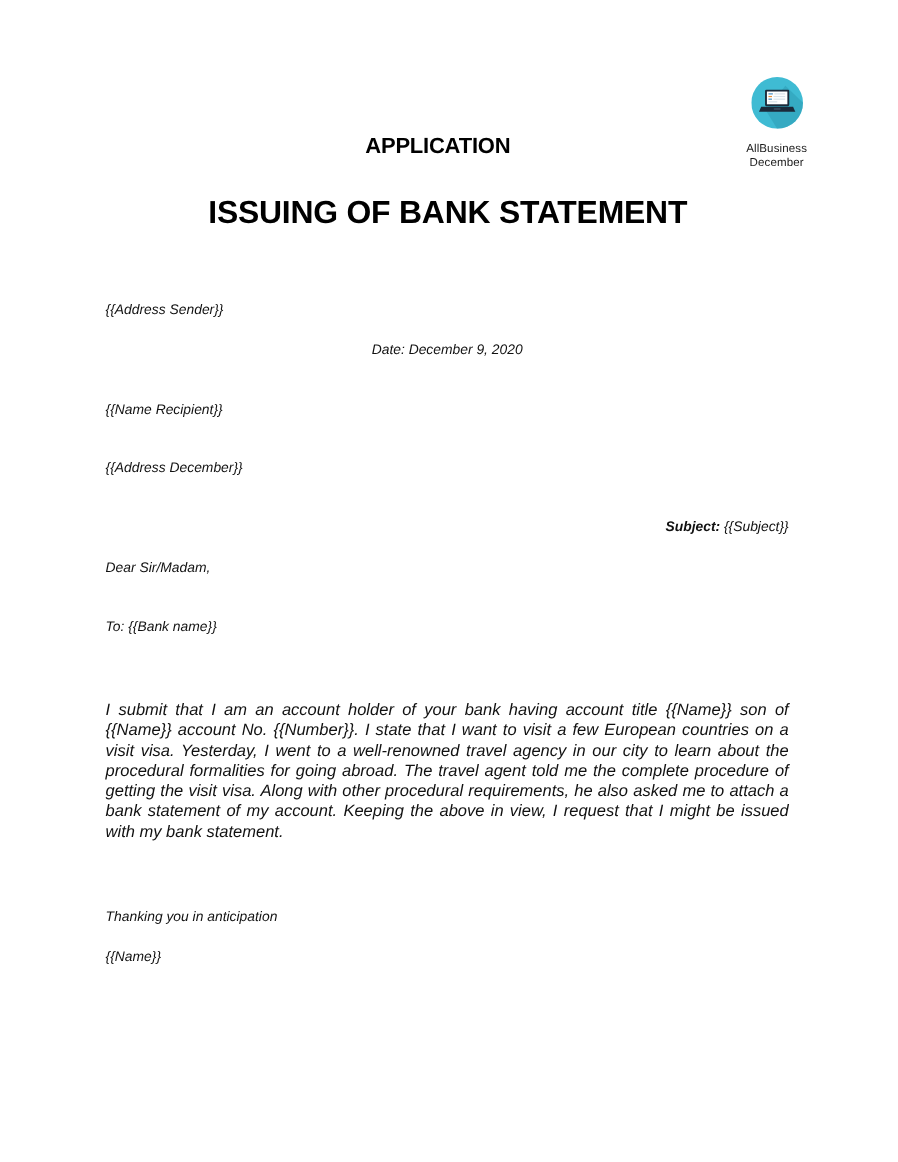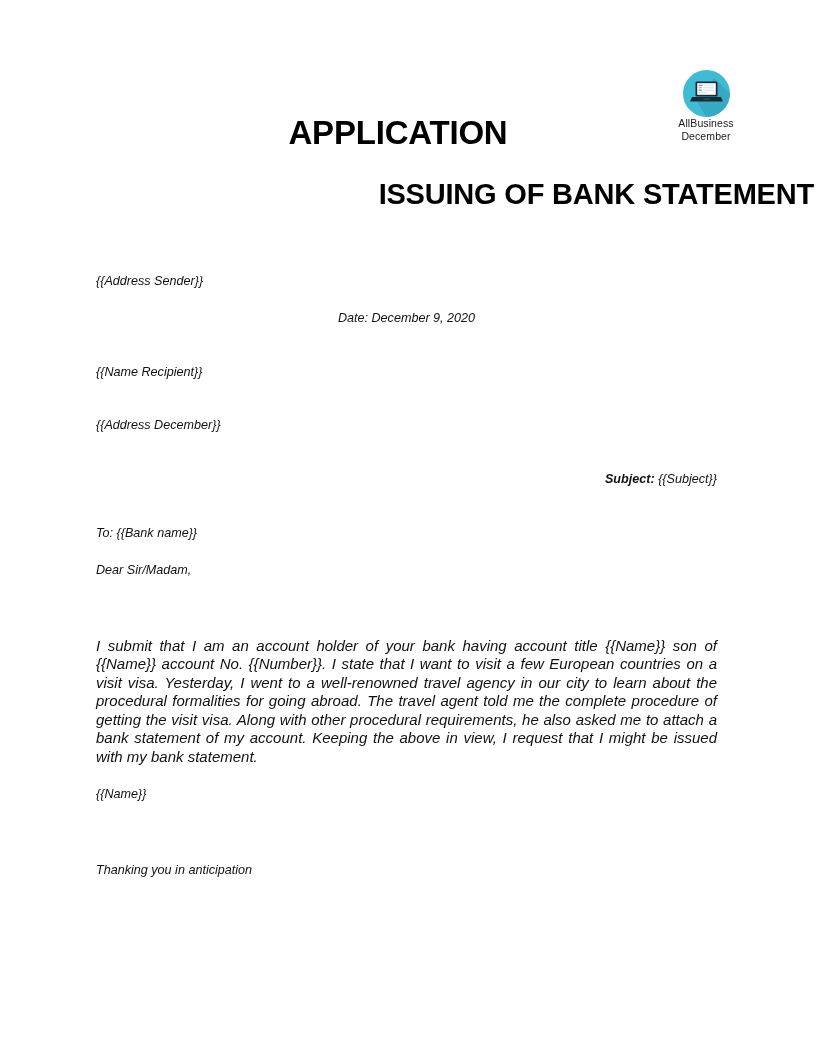--- a/index.html
+++ b/index.html
@@ -30,21 +30,21 @@
     text-align: center;
   }
   .logo-mark {
     width: 47px;
     height: 47px;
     margin: 0 auto;
     position: relative;
   }
   .logo-mark svg { display: block; }
   .logo-text {
-    margin-top: 0;
+    margin-top: 12px;
     font-family: "Liberation Sans", sans-serif;
     font-size: 10.5px;
     line-height: 12.5px;
     color: #1a1a1a;
     letter-spacing: 0.1px;
   }
 
   
   .title-wrap {
     position: absolute;
@@ -56,32 +56,31 @@
     position: absolute;
     width: 816px;
     text-align: center;
     font-family: "Liberation Sans", sans-serif;
     font-weight: bold;
     color: #000000;
     letter-spacing: -0.2px;
   }
   .doc-title.line1 {
     top: 116px;
-    font-size: 33px;
+    font-size: 20px;
     line-height: 34px;
     padding-right: 20px;
     box-sizing: border-box;
   }
   .doc-title.line2 {
     top: 177px;
     font-size: 29px;
     line-height: 34px;
     padding-right: 2px;
     box-sizing: border-box;
-    text-align: right;
   }
 
   
   .body-area {
     position: absolute;
     left: 96px;
     top: 272px;
     width: 621px;
     font-style: italic;
   }
@@ -154,25 +153,25 @@
 
     <div class="blk sp-date">Date: December 9, 2020</div>
 
     <div class="sp-recipient">
       <div class="blk">{{Name Recipient}}</div>
       <div class="blk">{{Address December}}</div>
     </div>
 
     <div class="blk sp-subject"><span class="bold">Subject:</span> <span>{{Subject}}</span></div>
 
+    <div class="blk sp-salutation">Dear Sir/Madam,</div>
+
     <div class="blk sp-to">To: {{Bank name}}</div>
-
-    <div class="blk sp-salutation">Dear Sir/Madam,</div>
 
     <div class="para sp-para">I submit that I am an account holder of your bank having account title {{Name}} son of {{Name}} account No. {{Number}}. I state that I want to visit a few European countries on a visit visa. Yesterday, I went to a well-renowned travel agency in our city to learn about the procedural formalities for going abroad. The travel agent told me the complete procedure of getting the visit visa. Along with other procedural requirements, he also asked me to attach a bank statement of my account. Keeping the above in view, I request that I might be issued with my bank statement.</div>
 
+    <div class="blk sp-thanks">Thanking you in anticipation</div>
+
     <div class="blk sp-signature">{{Name}}</div>
-
-    <div class="blk sp-thanks">Thanking you in anticipation</div>
 
   </div>
 
 </div>
 
 </body></html>

